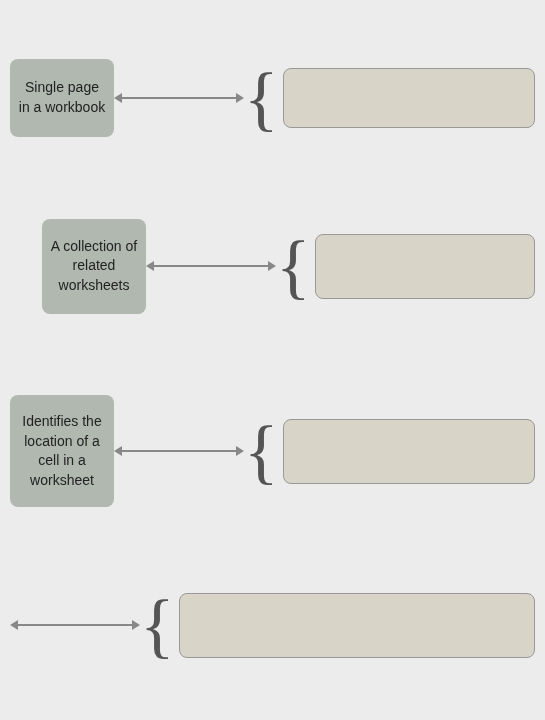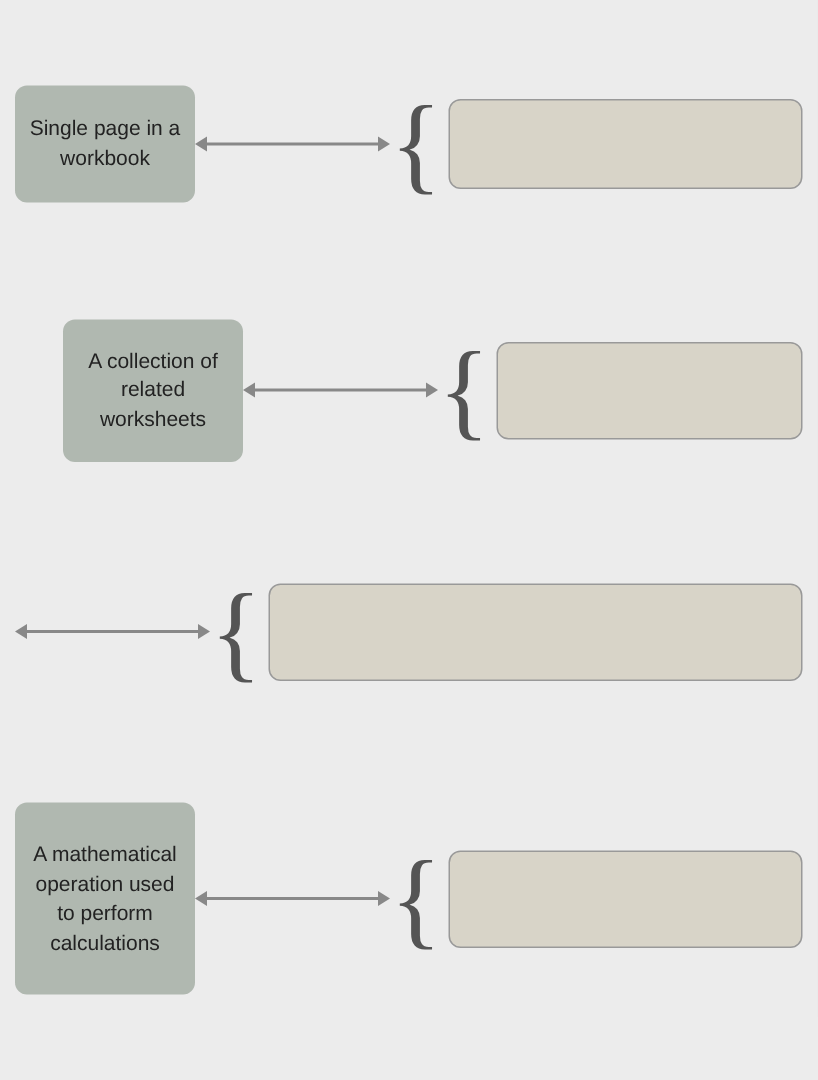--- a/index.html
+++ b/index.html
@@ -31,21 +31,21 @@
     }
 
     .row {
       display: flex;
       flex-direction: row;
       align-items: center;
       width: 100%;
     }
 
     .left-box {
-      width: 120px;
+      width: 104px;
       min-height: 80px;
       background-color: #b0b8b0;
       border-radius: 8px;
       display: flex;
       align-items: center;
       justify-content: center;
       text-align: center;
       padding: 10px 8px;
       flex-shrink: 0;
     }
@@ -164,37 +164,37 @@
         <div class="arrowhead-right"></div>
       </div>
     </div>
     <div class="brace-answer-area">
       <span class="brace">{</span>
       <div class="answer-box"></div>
     </div>
   </div>
 
   <div class="row row-3">
+    <div class="left-box">
+      <span class="left-box-text">Identifies the location of a cell in a worksheet</span>
+    </div>
     <div class="arrow-area">
       <div class="arrow-line">
         <div class="arrowhead-left"></div>
         <div class="line"></div>
         <div class="arrowhead-right"></div>
       </div>
     </div>
     <div class="brace-answer-area">
       <span class="brace">{</span>
       <div class="answer-box"></div>
     </div>
   </div>
 
   <div class="row row-4">
-    <div class="left-box">
-      <span class="left-box-text">A mathematical operation used to perform calculations</span>
-    </div>
     <div class="arrow-area">
       <div class="arrow-line">
         <div class="arrowhead-left"></div>
         <div class="line"></div>
         <div class="arrowhead-right"></div>
       </div>
     </div>
     <div class="brace-answer-area">
       <span class="brace">{</span>
       <div class="answer-box"></div>

